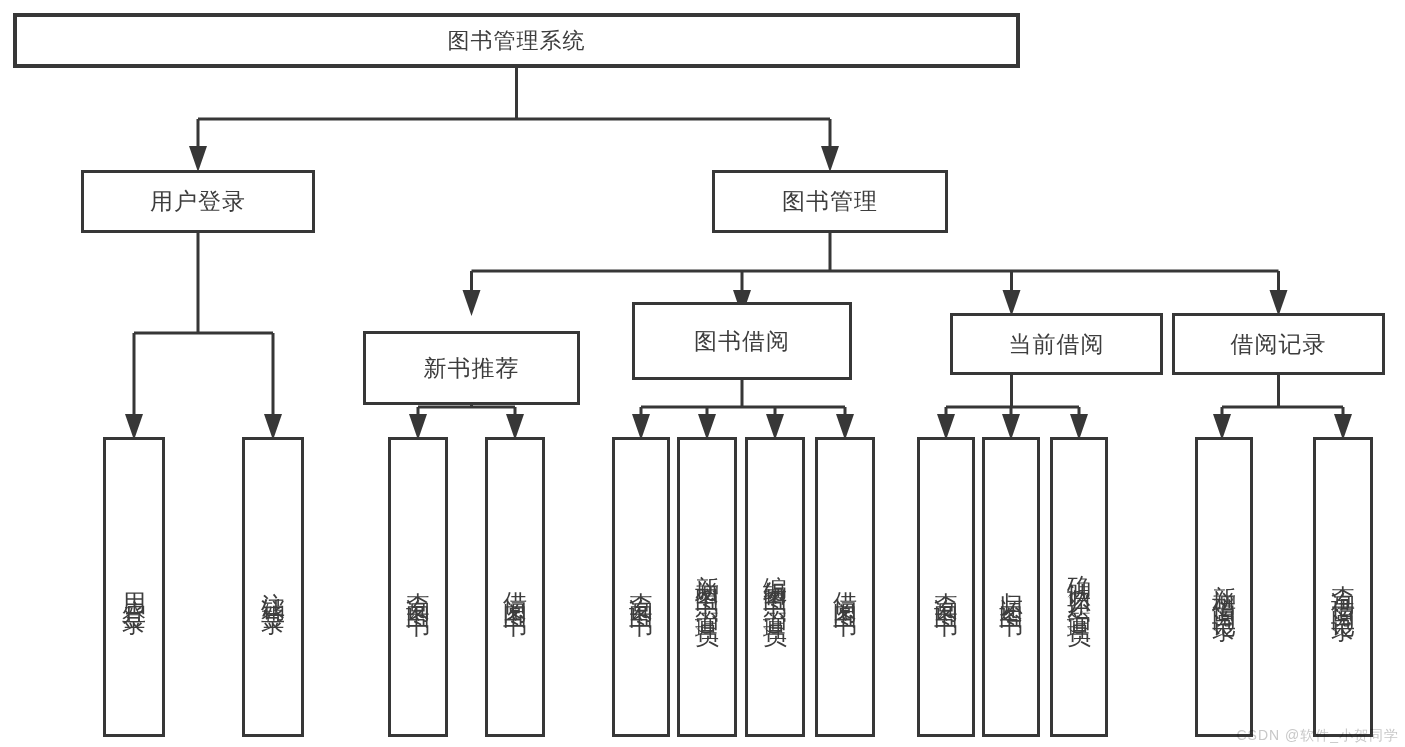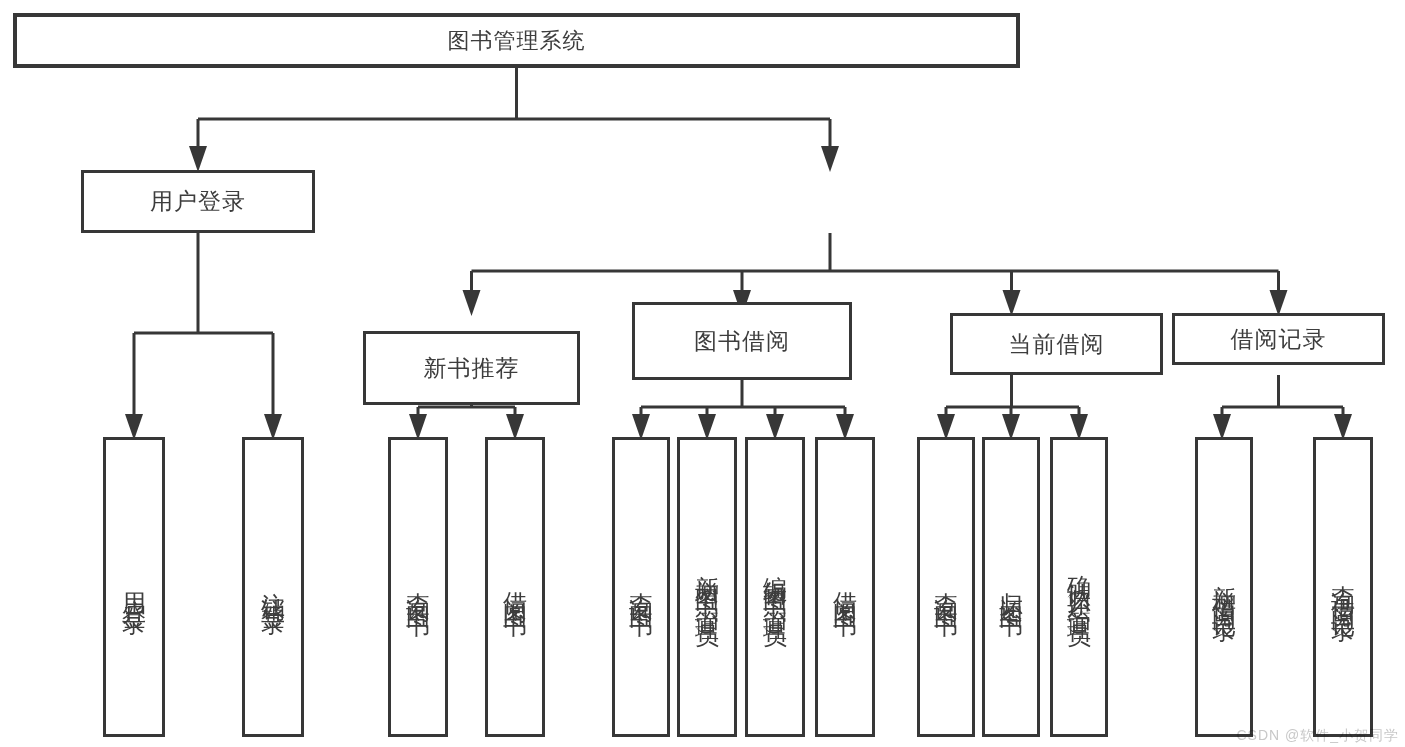--- a/index.html
+++ b/index.html
@@ -116,31 +116,34 @@
     </g>
   </svg>
 
   <div class="box root-box" style="left:13px;top:13px;width:1007px;height:55px">
     <span class="hlabel" style="font-size:22px">图书管理系统</span>
   </div>
 
   <div class="box" style="left:81px;top:170px;width:234px;height:63px">
     <span class="hlabel">用户登录</span>
   </div>
+  <div class="box" style="left:712px;top:170px;width:236px;height:63px">
+    <span class="hlabel">图书管理</span>
+  </div>
 
   <div class="box" style="left:363px;top:331px;width:217px;height:74px">
     <span class="hlabel">新书推荐</span>
   </div>
   <div class="box" style="left:632px;top:302px;width:220px;height:78px">
     <span class="hlabel">图书借阅</span>
   </div>
   <div class="box" style="left:950px;top:313px;width:213px;height:62px">
     <span class="hlabel">当前借阅</span>
   </div>
-  <div class="box" style="left:1172px;top:313px;width:213px;height:52px">
+  <div class="box" style="left:1172px;top:313px;width:213px;height:62px">
     <span class="hlabel">借阅记录</span>
   </div>
 
   <div class="box leaf" style="left:103px;width:62px">
     <span class="vlabel">用户登录</span>
   </div>
   <div class="box leaf" style="left:242px;width:62px">
     <span class="vlabel">注销登录</span>
   </div>
 

